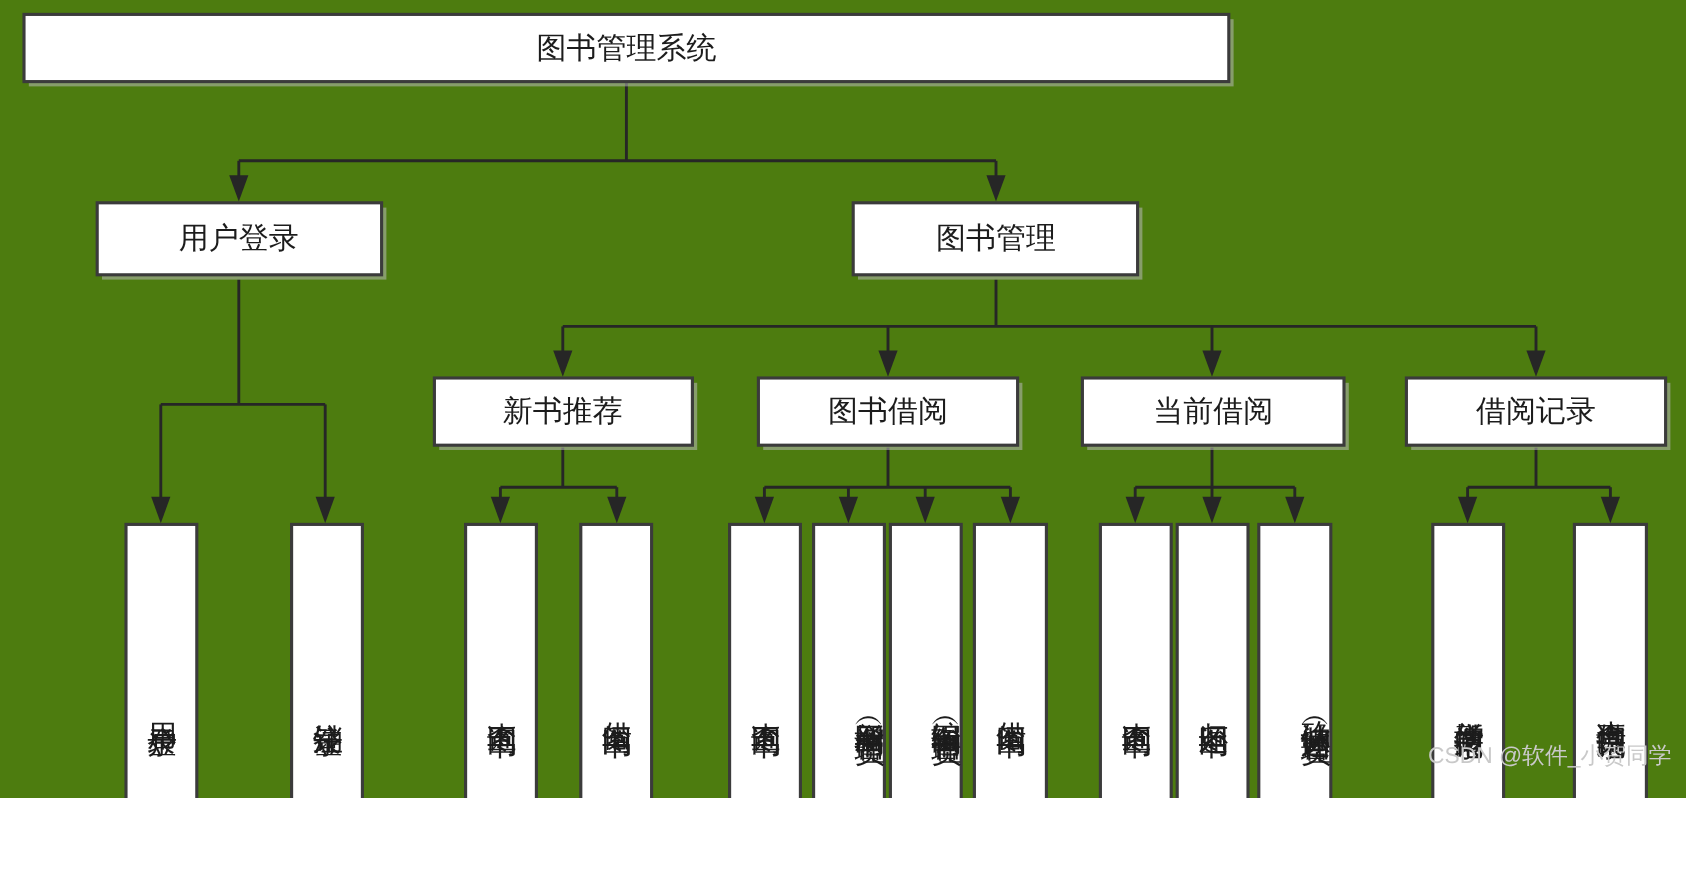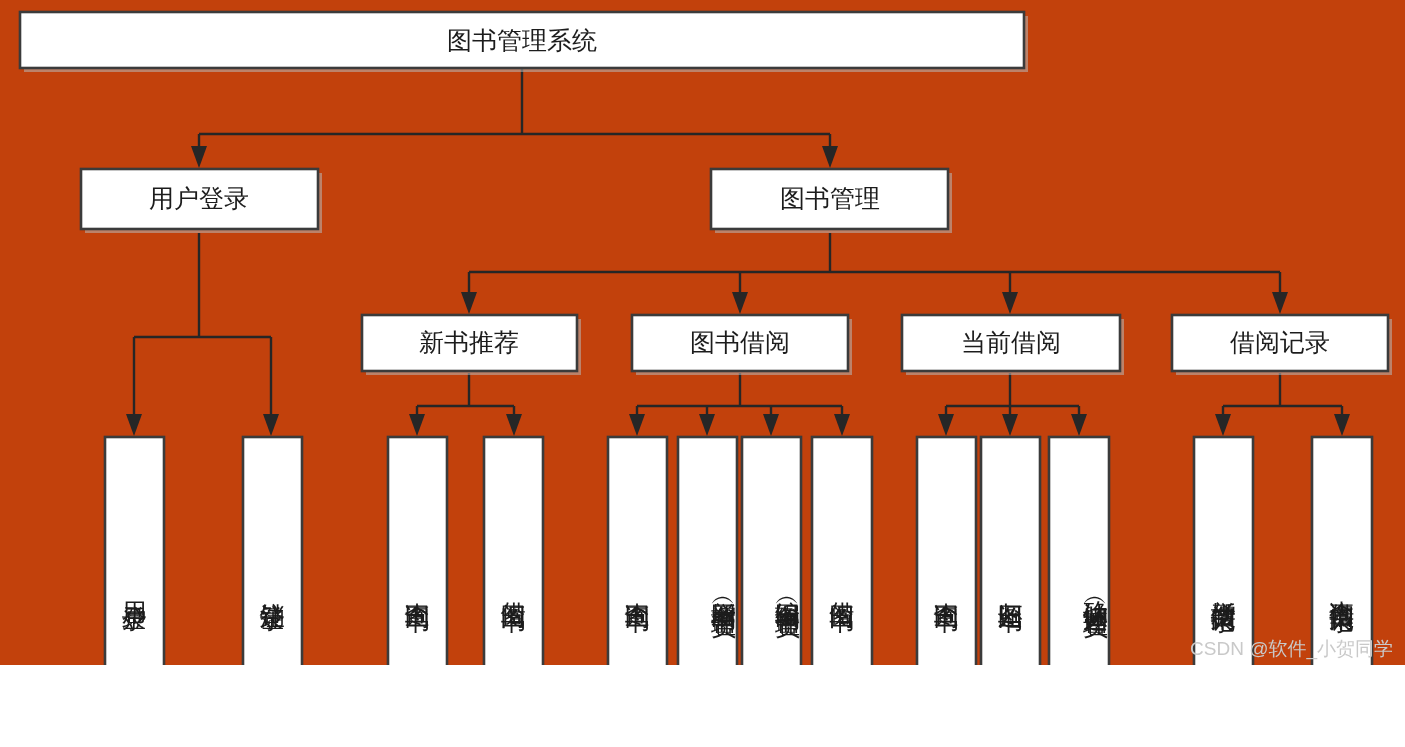--- a/index.html
+++ b/index.html
@@ -8,21 +8,21 @@
     padding: 0;
     background: #ffffff;
   }
   body {
     font-family: "Liberation Sans", "DejaVu Sans", sans-serif;
   }
   #diagram-root {
     position: relative;
     width: 1405px;
     height: 665px;
-    background: #c2410c;
+    background: #4d7c0f;
     overflow: hidden;
   }
   svg.diagram-canvas {
     position: absolute;
     top: 0;
     left: 0;
     width: 1405px;
     height: 747px;
     display: block;
   }
@@ -68,21 +68,21 @@
     white-space: nowrap;
     pointer-events: none;
     user-select: none;
   }
   .leaf-label.mid {
     align-items: center;
   }
   .watermark {
     position: absolute;
     right: 12px;
-    bottom: 3px;
+    bottom: 22px;
     font-family: "Liberation Sans", "DejaVu Sans", sans-serif;
     font-size: 19px;
     color: #c9c9c9;
     white-space: nowrap;
     user-select: none;
   }
 </style>
 </head>
 <body>
 

